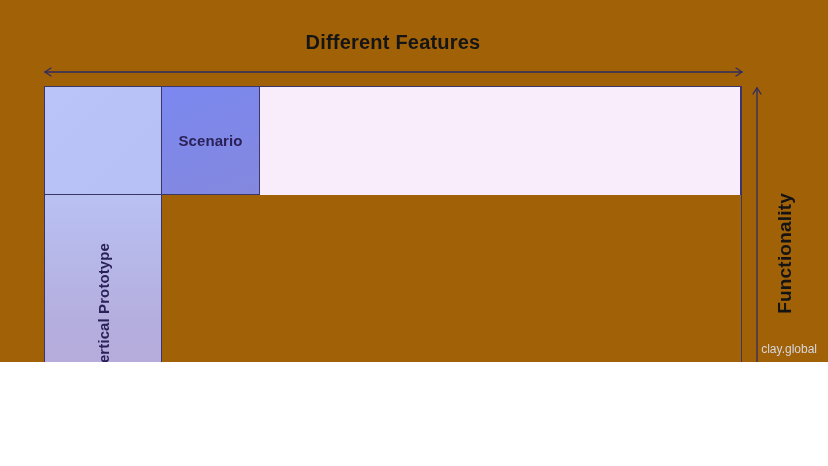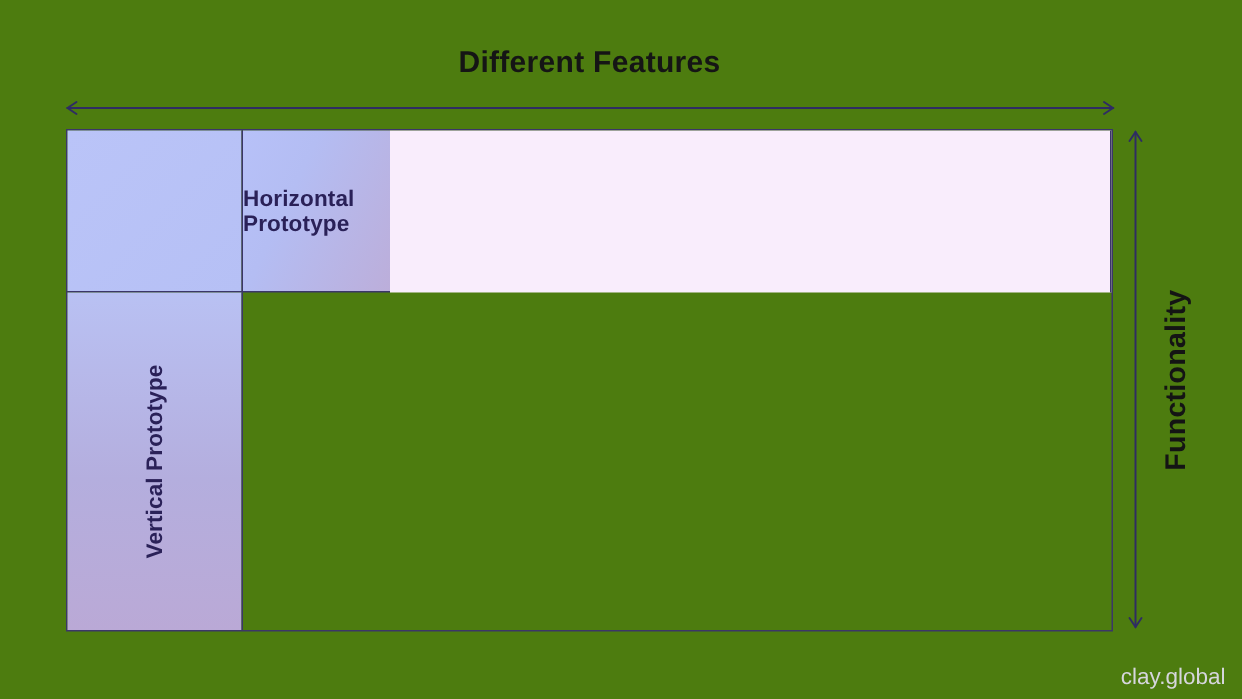--- a/index.html
+++ b/index.html
@@ -1,20 +1,20 @@
 <!DOCTYPE html>
 <html><head>
 <meta charset="utf-8">
 <style>
   html, body { margin: 0; padding: 0; background: #ffffff; }
   .canvas {
     position: relative;
     width: 828px;
-    height: 466px;
-    background: #4d7c0f;
+    height: 362px;
+    background: #a16207;
     overflow: hidden;
     font-family: "Liberation Sans", sans-serif;
   }
   .x-title {
     position: absolute;
     left: 44px;
     width: 698px;
     top: 31px;
     text-align: center;
     font-size: 20px;
@@ -78,21 +78,21 @@
   .y-title .vtext {
     font-size: 19px;
     font-weight: 700;
     color: #141414;
     letter-spacing: 0.2px;
   }
   .watermark {
     position: absolute;
     right: 11px;
     bottom: 6px;
-    font-size: 15px;
+    font-size: 12px;
     font-weight: 500;
     color: #d6d6dd;
   }
 </style>
 </head>
 <body>
 
 <div class="canvas">
 
   <div class="x-title">Different Features</div>
@@ -105,22 +105,22 @@
     </g>
     <g>
       <line x1="757" y1="88" x2="757" y2="418"></line>
       <polyline points="753,94 757,88 761,94"></polyline>
       <polyline points="753,412 757,418 761,412"></polyline>
     </g>
   </svg>
 
   <div class="grid">
     <div class="cell c-tl br bb"></div>
-    <div class="cell c-hp bb">
-      <span class="cell-label">Horizontal Prototype</span>
+    <div class="cell c-scenario br bb">
+      <span class="cell-label">Scenario</span>
     </div>
     <div class="cell c-bl br"></div>
     <div class="cell c-vp br">
       <span class="cell-label vtext">Vertical Prototype</span>
     </div>
   </div>
 
   <div class="y-title">
     <span class="vtext">Functionality</span>
   </div>

